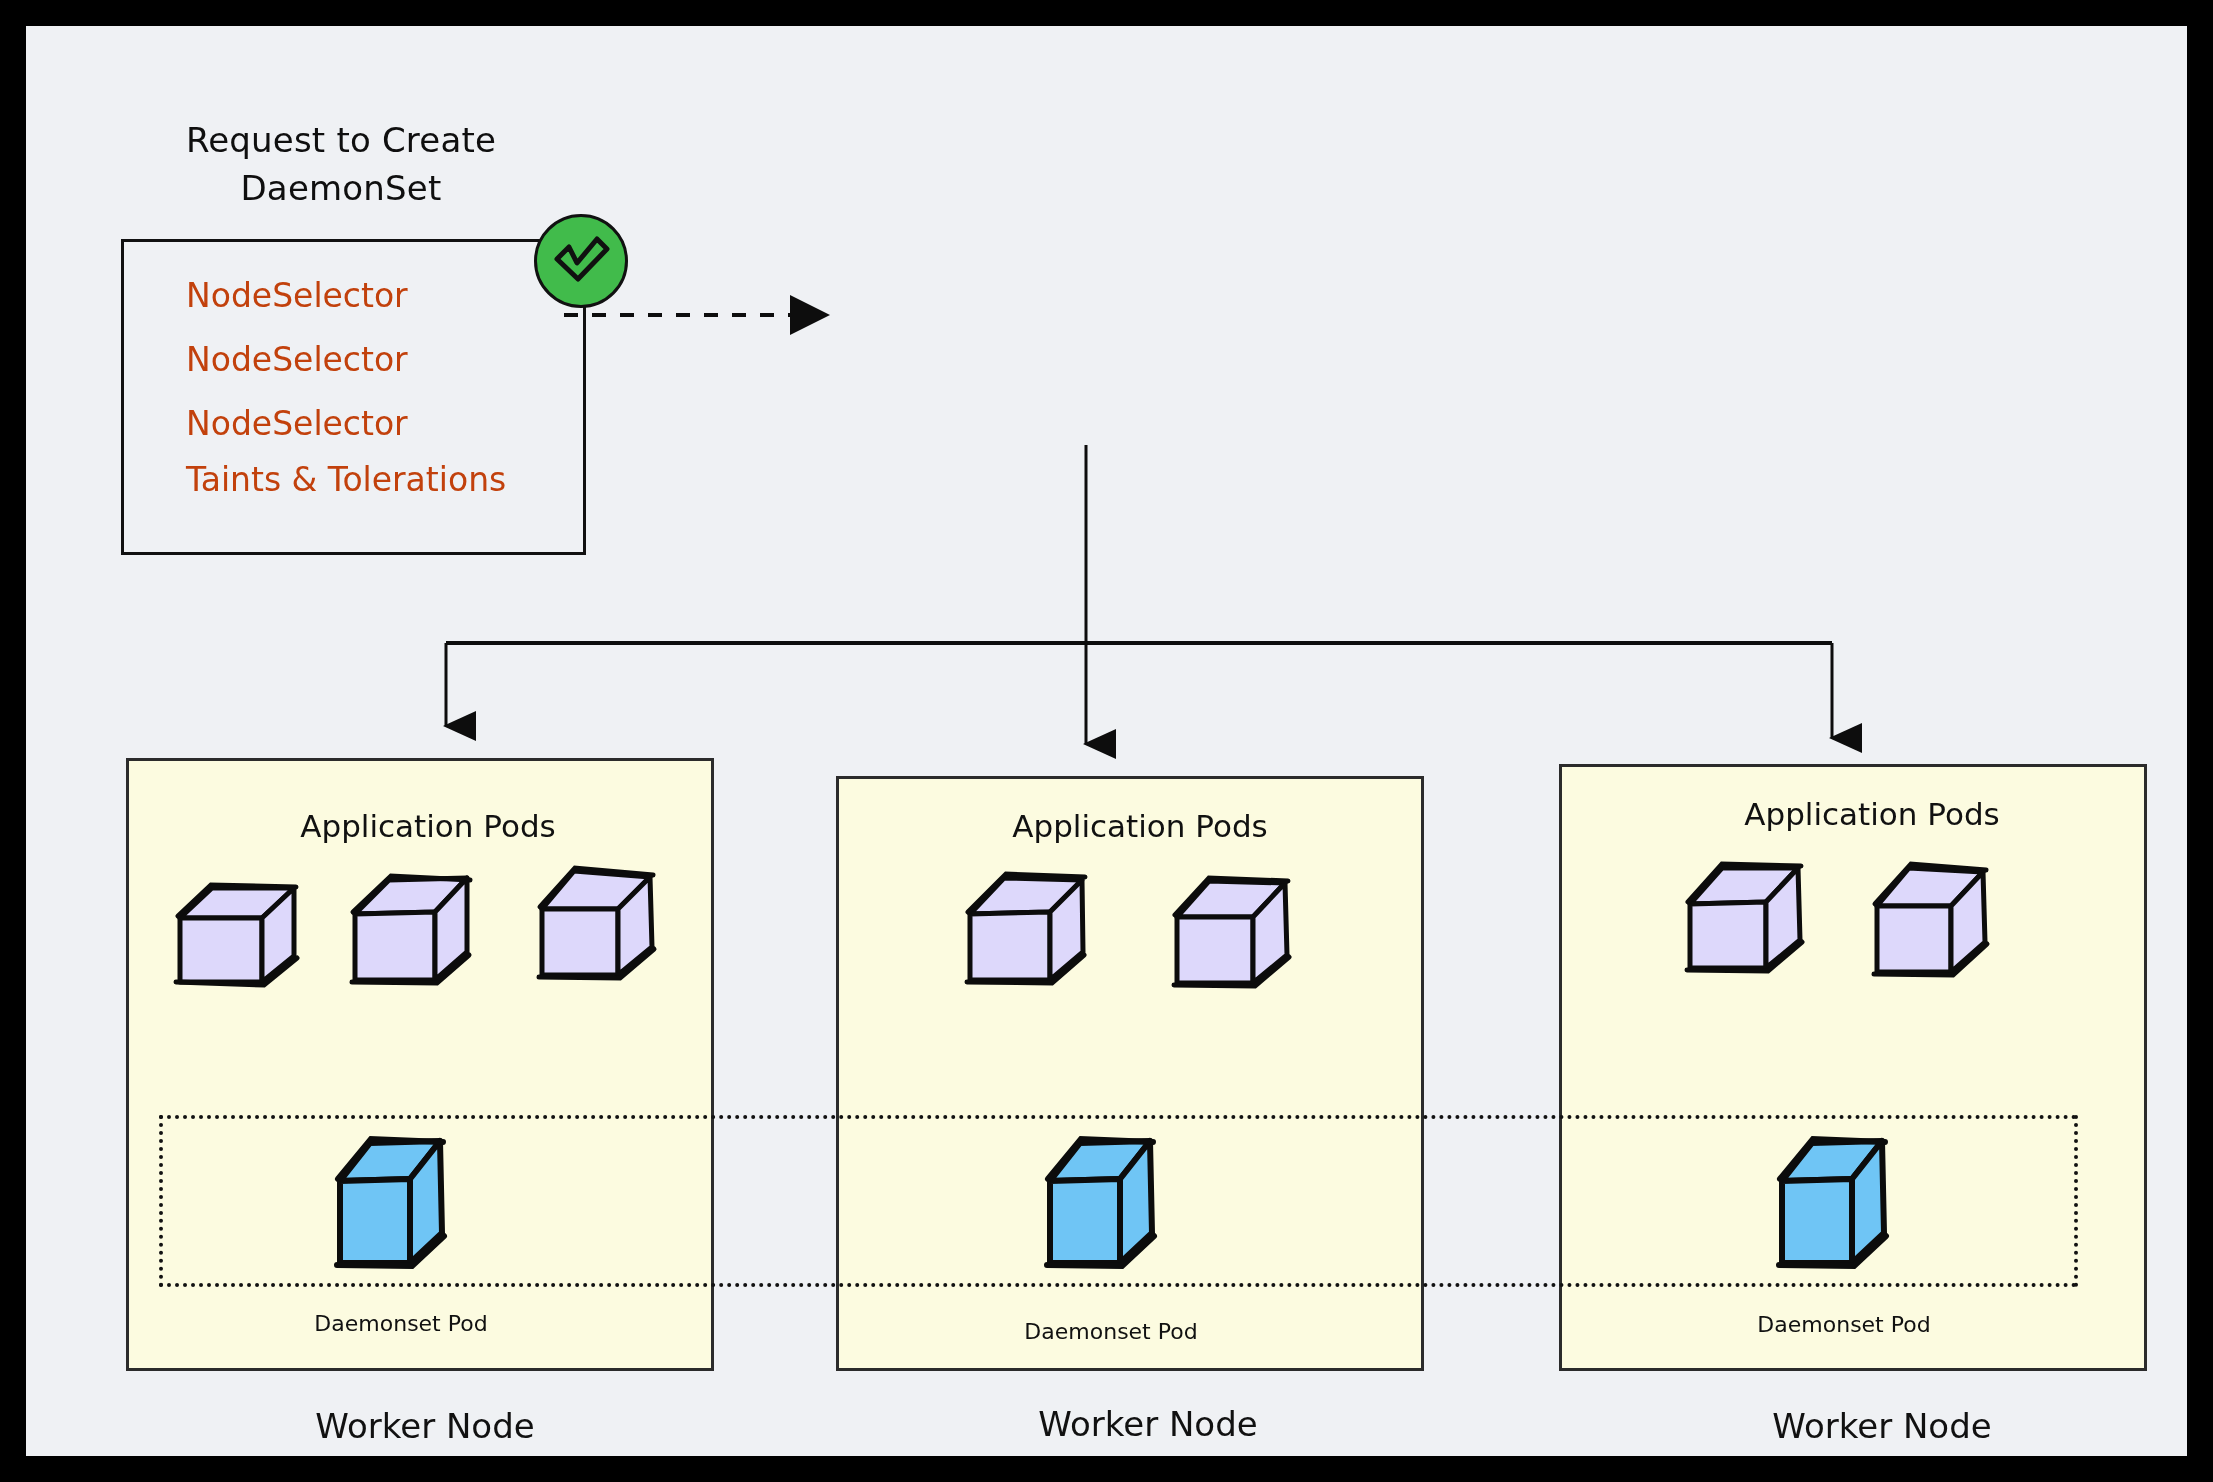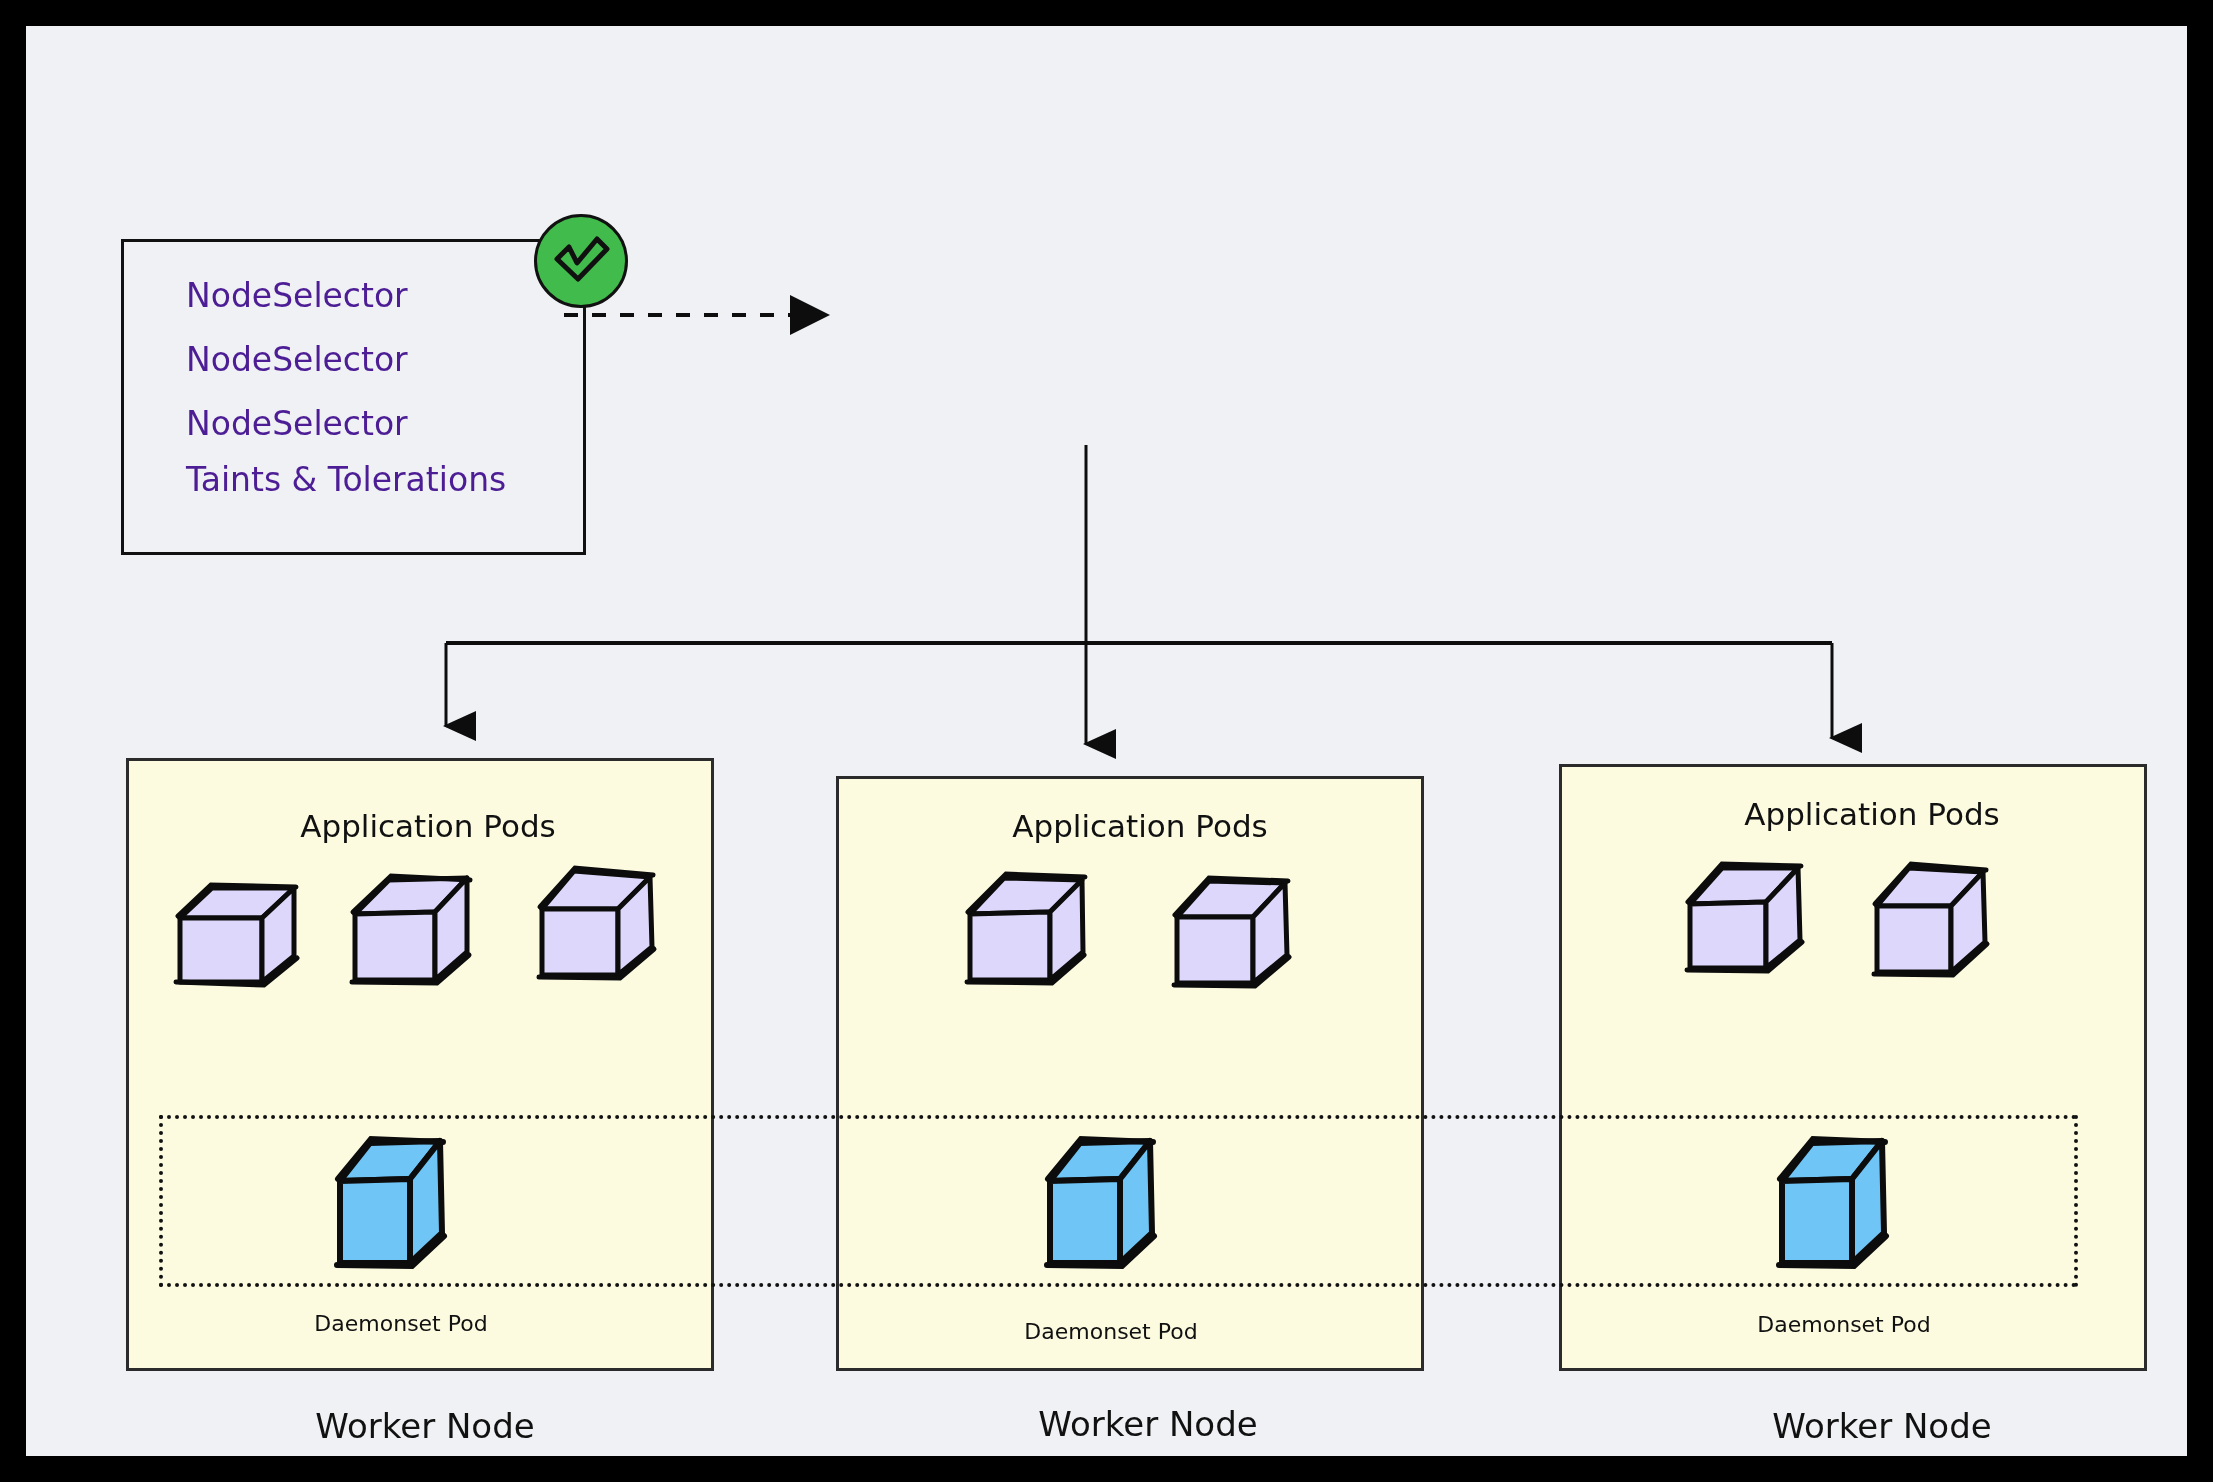--- a/index.html
+++ b/index.html
@@ -59,21 +59,21 @@
     top: 213px;
     width: 465px;
     height: 316px;
     border: 3px solid #111111;
     background: transparent;
     box-sizing: border-box;
   }
   .req-item {
     position: absolute;
     font-size: 33px;
-    color: #4c1d95;
+    color: #c2410c;
     left: 62px;
     white-space: nowrap;
     font-family: "DejaVu Sans", sans-serif;
   }
 
   
   #check-badge {
     position: absolute;
     left: 508px;
     top: 188px;
@@ -180,20 +180,24 @@
 
       <line x1="1060" y1="419" x2="1060" y2="617" stroke="#0d0d0d" stroke-width="3"></line>
 
       <line x1="420" y1="617" x2="1806" y2="617" stroke="#0d0d0d" stroke-width="4"></line>
 
       <line x1="420" y1="617" x2="420" y2="700" stroke="#0d0d0d" stroke-width="3" marker-end="url(#arrowD)"></line>
       <line x1="1060" y1="617" x2="1060" y2="718" stroke="#0d0d0d" stroke-width="3" marker-end="url(#arrowD)"></line>
       <line x1="1806" y1="617" x2="1806" y2="712" stroke="#0d0d0d" stroke-width="3" marker-end="url(#arrowD)"></line>
     </svg>
 
+    <div class="txt" id="req-caption">
+      <div>Request to Create</div>
+      <div>DaemonSet</div>
+    </div>
 
     <div id="request-box">
       <div class="req-item" style="top:34px">NodeSelector</div>
       <div class="req-item" style="top:98px">NodeSelector</div>
       <div class="req-item" style="top:162px">NodeSelector</div>
       <div class="req-item" style="top:218px">Taints &amp; Tolerations</div>
     </div>
 
     <div id="check-badge">
       <svg width="88" height="88" viewBox="0 0 88 88">

